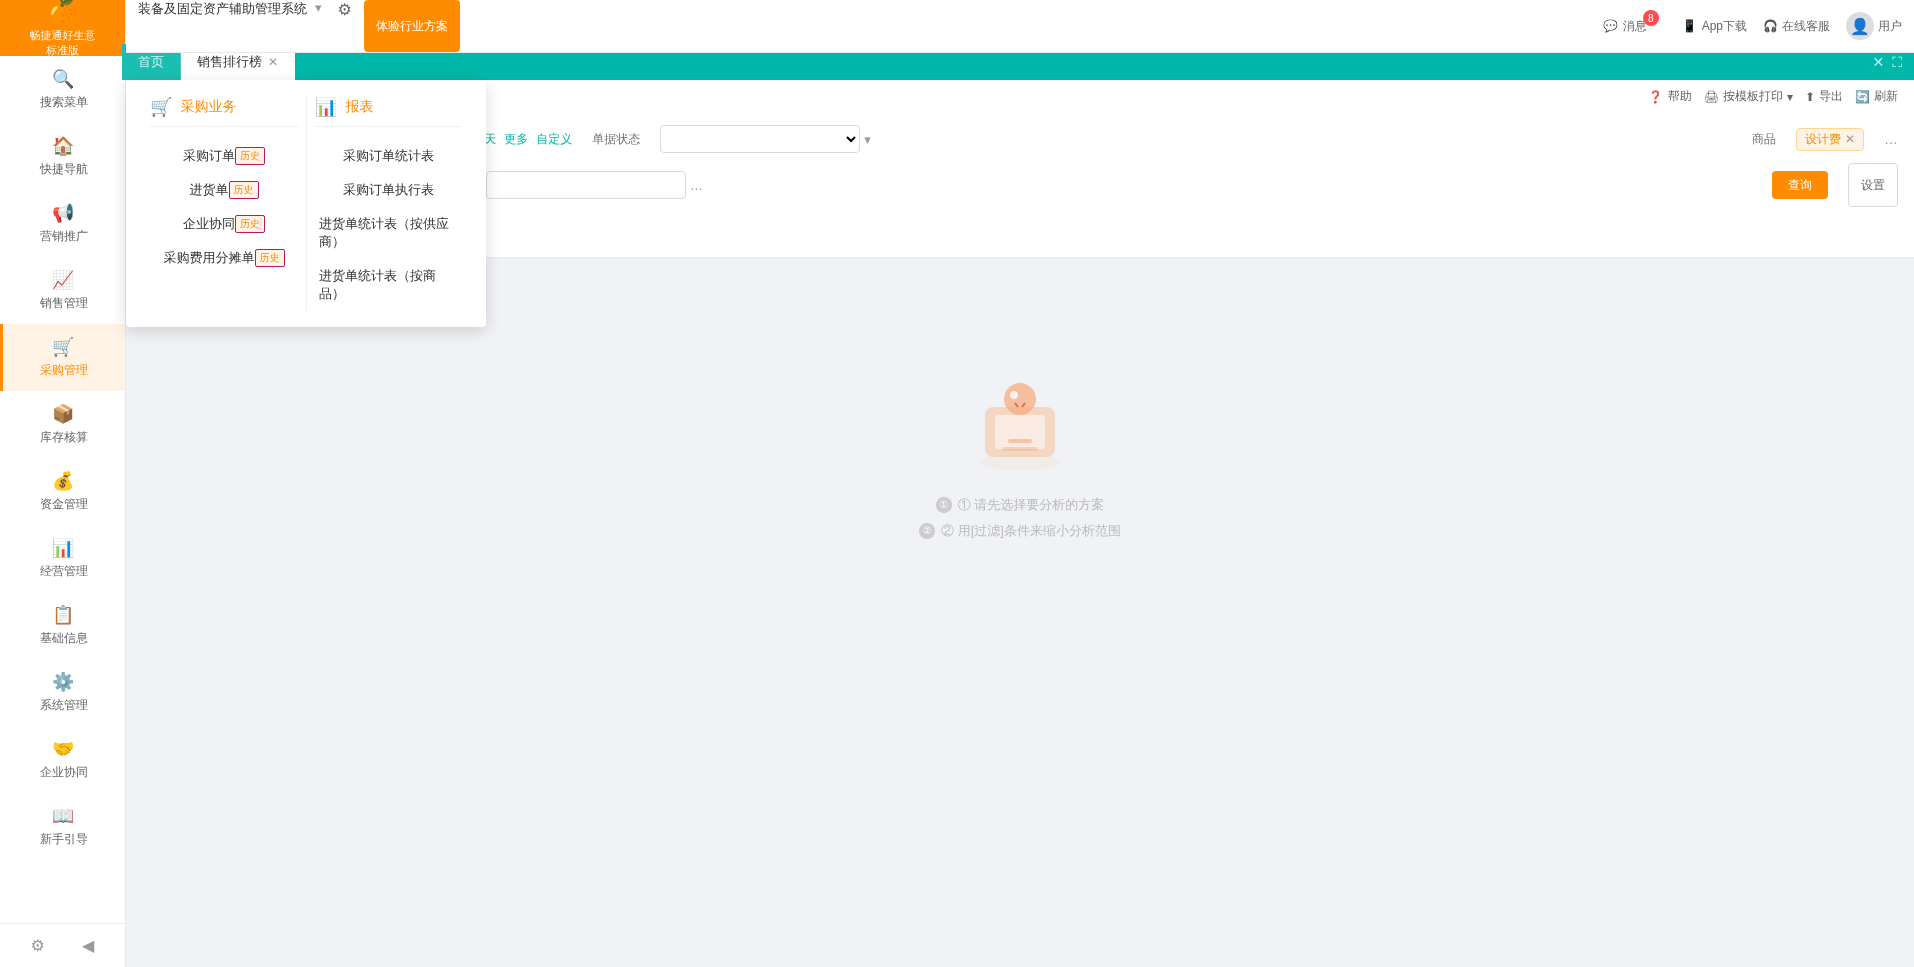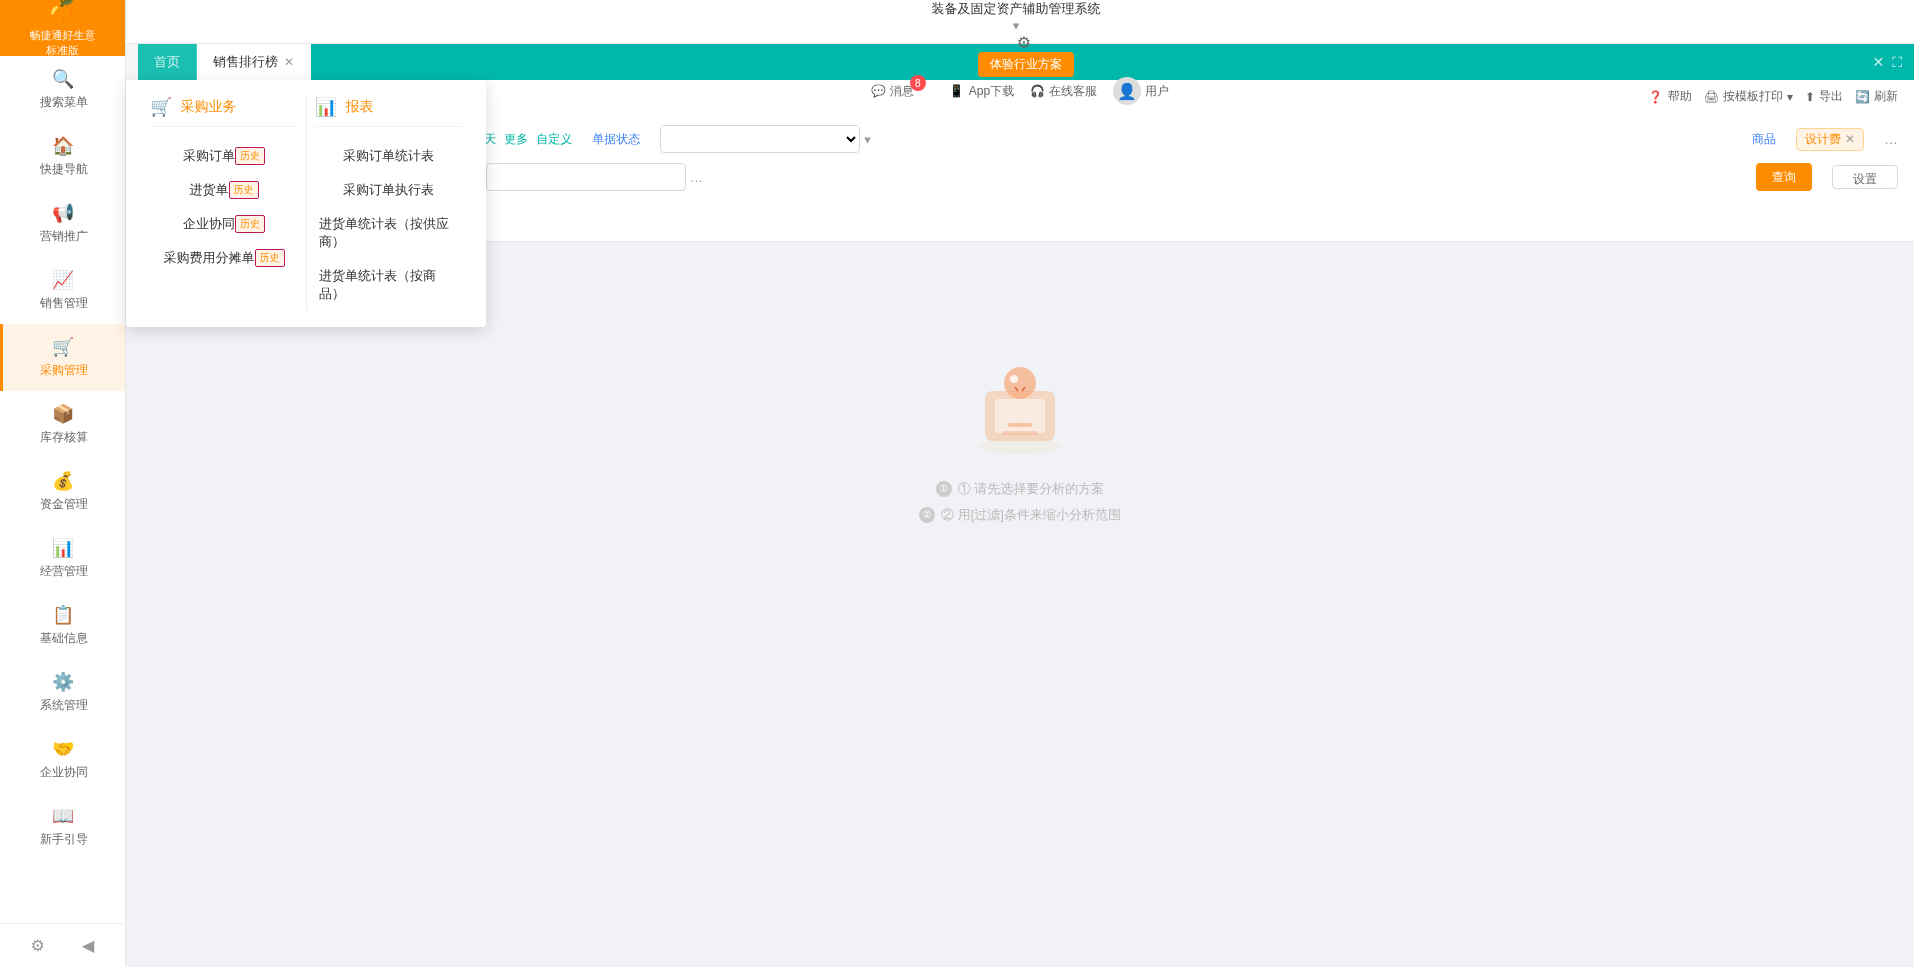--- a/index.html
+++ b/index.html
@@ -25,44 +25,44 @@
     }
     .nav-item.active { background: #fff3e6; color: #ff8c00; border-left-color: #ff8c00; }
     .nav-item .nav-icon { font-size: 18px; margin-bottom: 4px; }
     .sidebar-footer {
       padding: 12px; display: flex; justify-content: space-around; border-top: 1px solid #eee;
     }
     .footer-btn { color: #999; cursor: pointer; font-size: 16px; }
 
     
     .topbar {
-      position: fixed; left: 126px; top: 0; right: 0; height: 44px;
+      position: fixed; left: 126px; top: 0; right: 0; height: 53px;
       background: #fff; border-bottom: 1px solid #e8e8e8;
-      display: flex; align-items: center; padding: 0 12px; z-index: 100; flex-direction: column;
+      display: flex; padding: 0 12px; z-index: 100;
     }
     .topbar-actions { display: flex; align-items: center; gap: 16px; color: #666; }
     .topbar-actions .action-item { display: flex; align-items: center; gap: 4px; cursor: pointer; font-size: 12px; }
     .top-btn-orange {
       background: #ff8c00; color: #fff; border: none; padding: 4px 12px;
       border-radius: 4px; cursor: pointer; font-size: 12px;
     }
     .settings-icon { color: #666; cursor: pointer; font-size: 16px; margin-left: 8px; }
     .notification-badge {
       background: #ff4d4f; color: #fff; border-radius: 50%; width: 16px; height: 16px;
       font-size: 10px; display: inline-flex; align-items: center; justify-content: center;
       position: relative; top: -8px; left: -8px;
     }
     .user-avatar {
       width: 28px; height: 28px; border-radius: 50%; background: #ddd;
       display: flex; align-items: center; justify-content: center; color: #999;
     }
 
     
     .tabbar {
-      position: fixed; left: 138px; top: 44px; right: 0; height: 36px;
+      position: fixed; left: 122px; top: 44px; right: 0; height: 36px;
       background: #00b8a9; display: flex; align-items: center; z-index: 99;
     }
     .tab {
       height: 36px; display: flex; align-items: center; padding: 0 16px;
       color: rgba(255,255,255,0.8); cursor: pointer; font-size: 13px;
       border-right: 1px solid rgba(255,255,255,0.2);
     }
     .tab.home { background: rgba(255,255,255,0.1); }
     .tab.active { background: #fff; color: #333; }
     .tab-close { margin-left: 6px; font-size: 12px; color: #999; }
@@ -77,21 +77,21 @@
 
     
     .filter-area {
       background: #fff; padding: 12px 16px;
       border-bottom: 1px solid #e8e8e8;
     }
     .filter-row {
       display: flex; align-items: center; gap: 20px; margin-bottom: 10px;
     }
     .filter-row:last-child { margin-bottom: 0; }
-    .filter-label { color: #3b82f6; font-size: 12px; white-space: nowrap; }
+    .filter-label { color: #737373; font-size: 12px; white-space: nowrap; }
     .filter-input {
       border: 1px solid #d9d9d9; border-radius: 4px; padding: 4px 8px;
       font-size: 12px; height: 28px; min-width: 120px;
     }
     .filter-select {
       border: 1px solid #d9d9d9; border-radius: 4px; padding: 4px 8px;
       font-size: 12px; height: 28px; min-width: 120px; background: #fff;
     }
     .date-range { display: flex; align-items: center; gap: 4px; }
     .date-links { display: flex; gap: 8px; margin-left: 4px; }
@@ -100,22 +100,22 @@
       background: #fff3e6; border: 1px solid #ffd591; border-radius: 4px;
       padding: 2px 8px; font-size: 12px; color: #ff8c00;
       display: flex; align-items: center; gap: 4px;
     }
     .tag-close { cursor: pointer; color: #999; }
     .btn-query {
       background: #ff8c00; color: #fff; border: none; padding: 5px 16px;
       border-radius: 4px; cursor: pointer; font-size: 12px; height: 28px;
     }
     .btn-setting {
-      background: #fff; color: #666; border: 1px solid #d9d9d9; padding: 5px 20px;
-      border-radius: 4px; cursor: pointer; font-size: 12px; height: 24px;
+      background: #fff; color: #666; border: 1px solid #d9d9d9; padding: 5px 12px;
+      border-radius: 4px; cursor: pointer; font-size: 12px; height: 44px;
     }
     .action-link { color: #666; font-size: 12px; cursor: pointer; display: flex; align-items: center; gap: 4px; }
     .collapse-bar {
       text-align: center; padding: 6px; cursor: pointer; color: #999; font-size: 12px;
       background: #fafafa; border-bottom: 1px solid #e8e8e8;
     }
 
     
     .empty-state {
       display: flex; flex-direction: column; align-items: center; justify-content: center;

